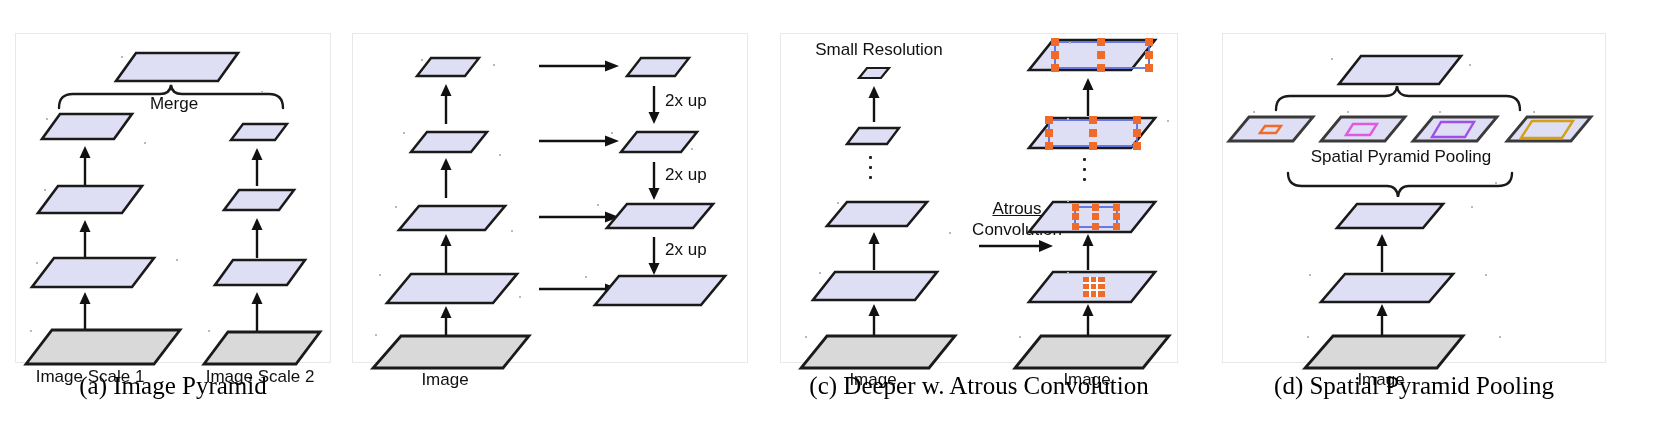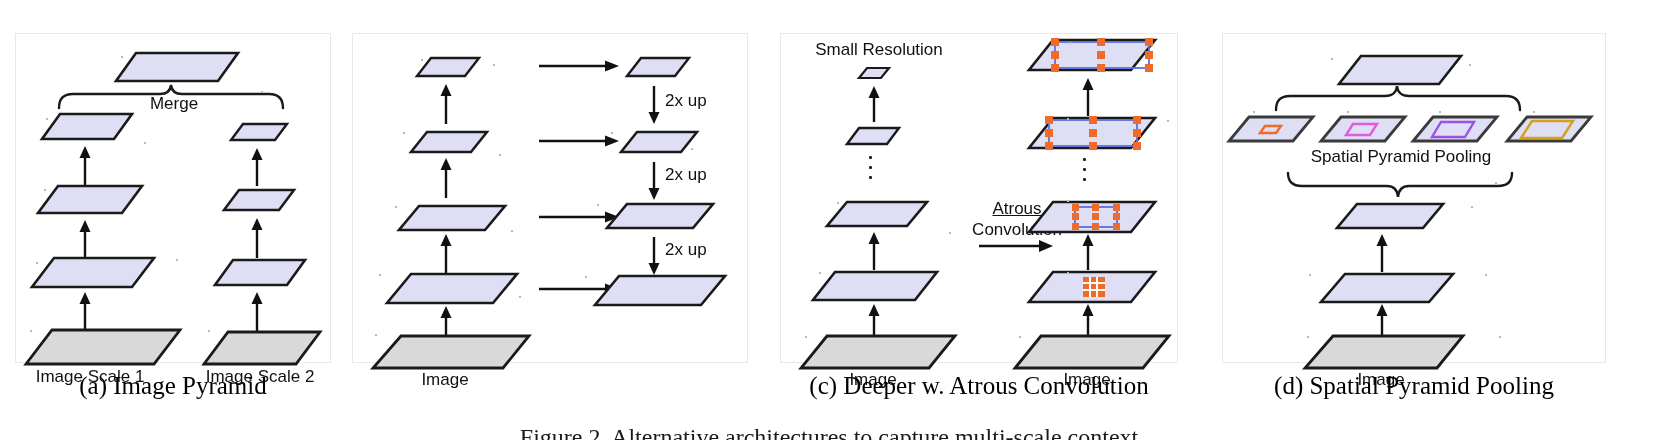--- a/index.html
+++ b/index.html
@@ -584,15 +584,14 @@
     <span class="speck" style="left:86px;top:240px;"></span>
     <span class="speck" style="left:262px;top:240px;"></span>
     <span class="speck" style="left:84px;top:302px;"></span>
     <span class="speck" style="left:276px;top:302px;"></span>
   </div>
 
   <div class="caption cap-a">(a) Image Pyramid</div>
   <div class="caption cap-c">(c) Deeper w. Atrous Convolution</div>
   <div class="caption cap-d">(d) Spatial Pyramid Pooling</div>
 
-  <div class="figcap">Figure 2. Alternative architectures to capture multi-scale context.</div>
 
 </div>
 
 </body></html>

